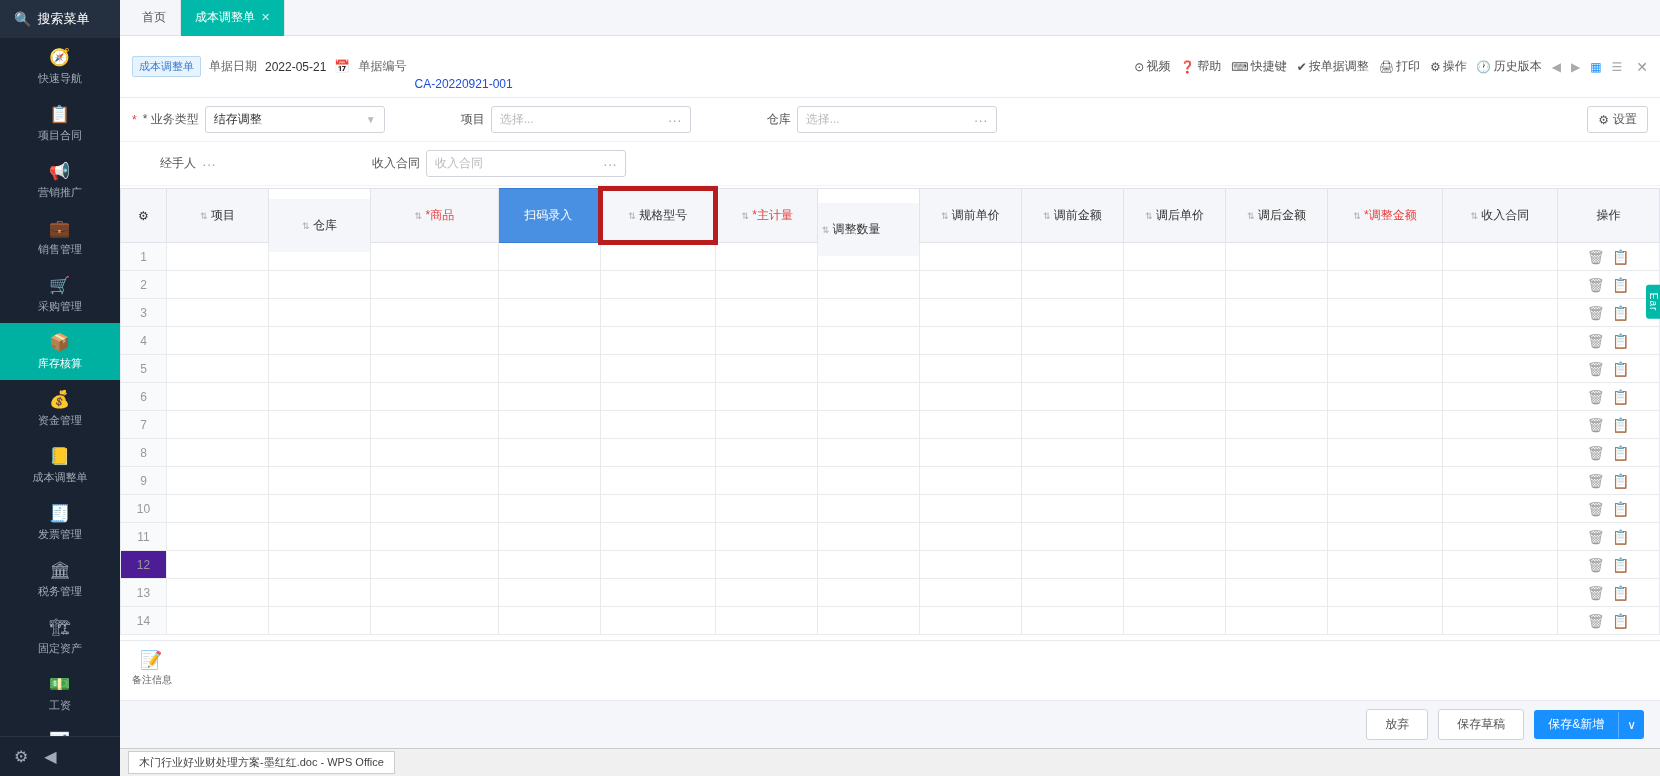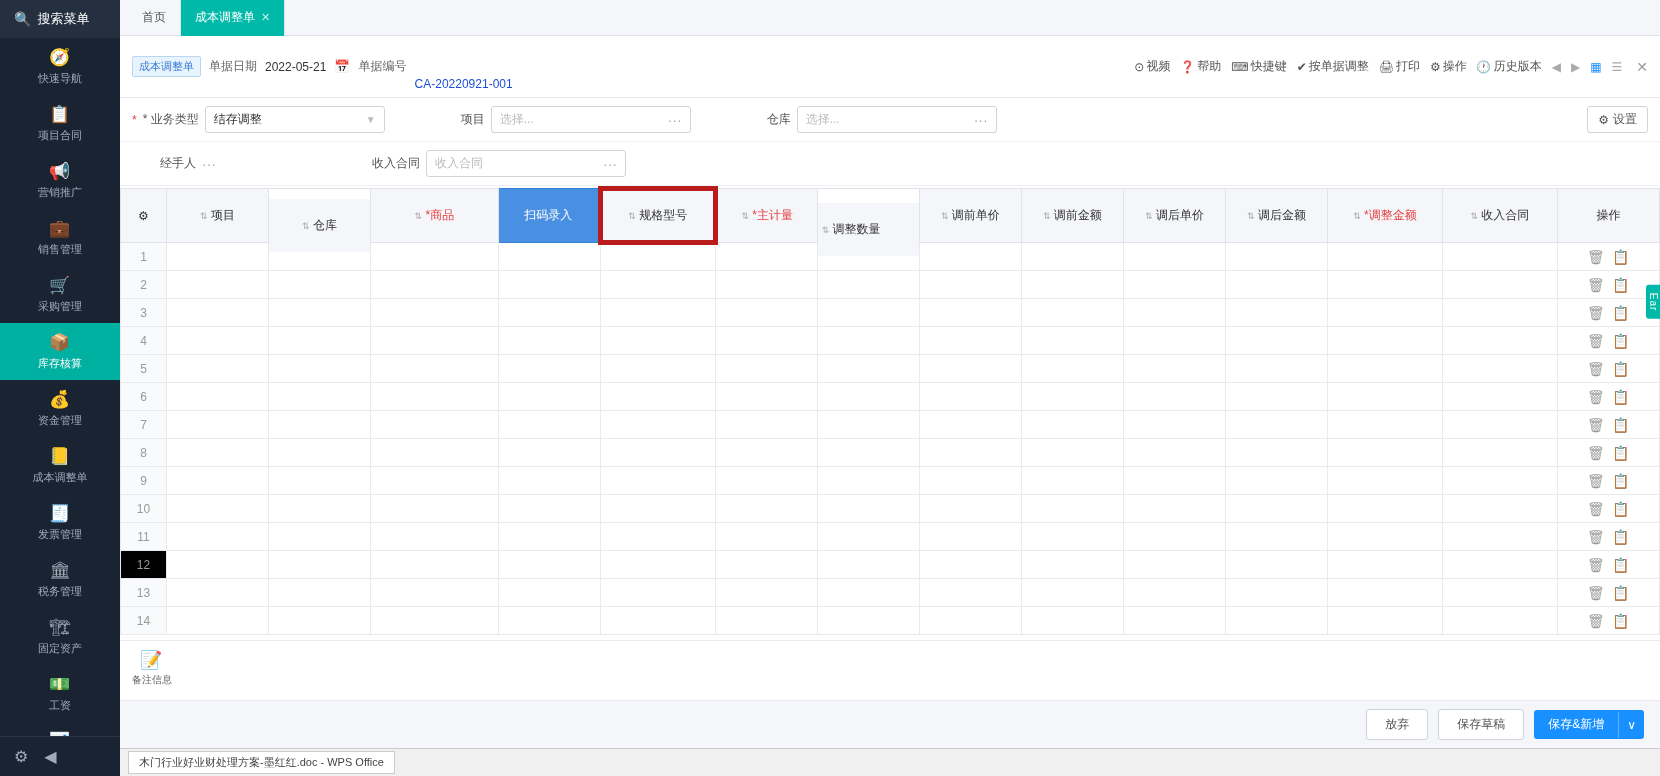--- a/index.html
+++ b/index.html
@@ -428,21 +428,21 @@
               <td style="border: 1px solid rgb(232, 234, 237); padding: 4px 6px; height: 28px; font-size: 12px;"></td>
               <td style="border: 1px solid rgb(232, 234, 237); padding: 4px 6px; height: 28px; font-size: 12px;"></td>
               <td style="border: 1px solid rgb(232, 234, 237); padding: 4px 6px; height: 28px; font-size: 12px;"></td>
               <td style="border: 1px solid rgb(232, 234, 237); padding: 4px 6px; height: 28px; font-size: 12px;"></td>
               <td style="border: 1px solid rgb(232, 234, 237); padding: 4px 6px; height: 28px; font-size: 12px; text-align: center;">
     <button style="background:none;border:none;cursor:pointer;color:#999;font-size:14px;padding:0 2px;">🗑</button>
     <button style="background:none;border:none;cursor:pointer;color:#999;font-size:14px;padding:0 2px;">📋</button>
   </td>
             </tr>
             <tr>
-              <td style="background: #000000; color: rgb(153, 153, 153); text-align: center; border: 1px solid rgb(232, 234, 237); padding: 4px 0; height: 28px; font-size: 12px;">12</td>
+              <td style="background: #4c1d95; color: rgb(153, 153, 153); text-align: center; border: 1px solid rgb(232, 234, 237); padding: 4px 0; height: 28px; font-size: 12px;">12</td>
               <td style="border: 1px solid rgb(232, 234, 237); padding: 4px 6px; height: 28px; font-size: 12px;"></td>
               <td style="border: 1px solid rgb(232, 234, 237); padding: 4px 6px; height: 28px; font-size: 12px;"></td>
               <td style="border: 1px solid rgb(232, 234, 237); padding: 4px 6px; height: 28px; font-size: 12px;"></td>
               <td style="border: 1px solid rgb(232, 234, 237); padding: 4px 6px; height: 28px; font-size: 12px;"></td>
               <td style="border: 1px solid rgb(232, 234, 237); padding: 4px 6px; height: 28px; font-size: 12px;"></td>
               <td style="border: 1px solid rgb(232, 234, 237); padding: 4px 6px; height: 28px; font-size: 12px;"></td>
               <td style="border: 1px solid rgb(232, 234, 237); padding: 4px 6px; height: 28px; font-size: 12px;"></td>
               <td style="border: 1px solid rgb(232, 234, 237); padding: 4px 6px; height: 28px; font-size: 12px;"></td>
               <td style="border: 1px solid rgb(232, 234, 237); padding: 4px 6px; height: 28px; font-size: 12px;"></td>
               <td style="border: 1px solid rgb(232, 234, 237); padding: 4px 6px; height: 28px; font-size: 12px;"></td>

